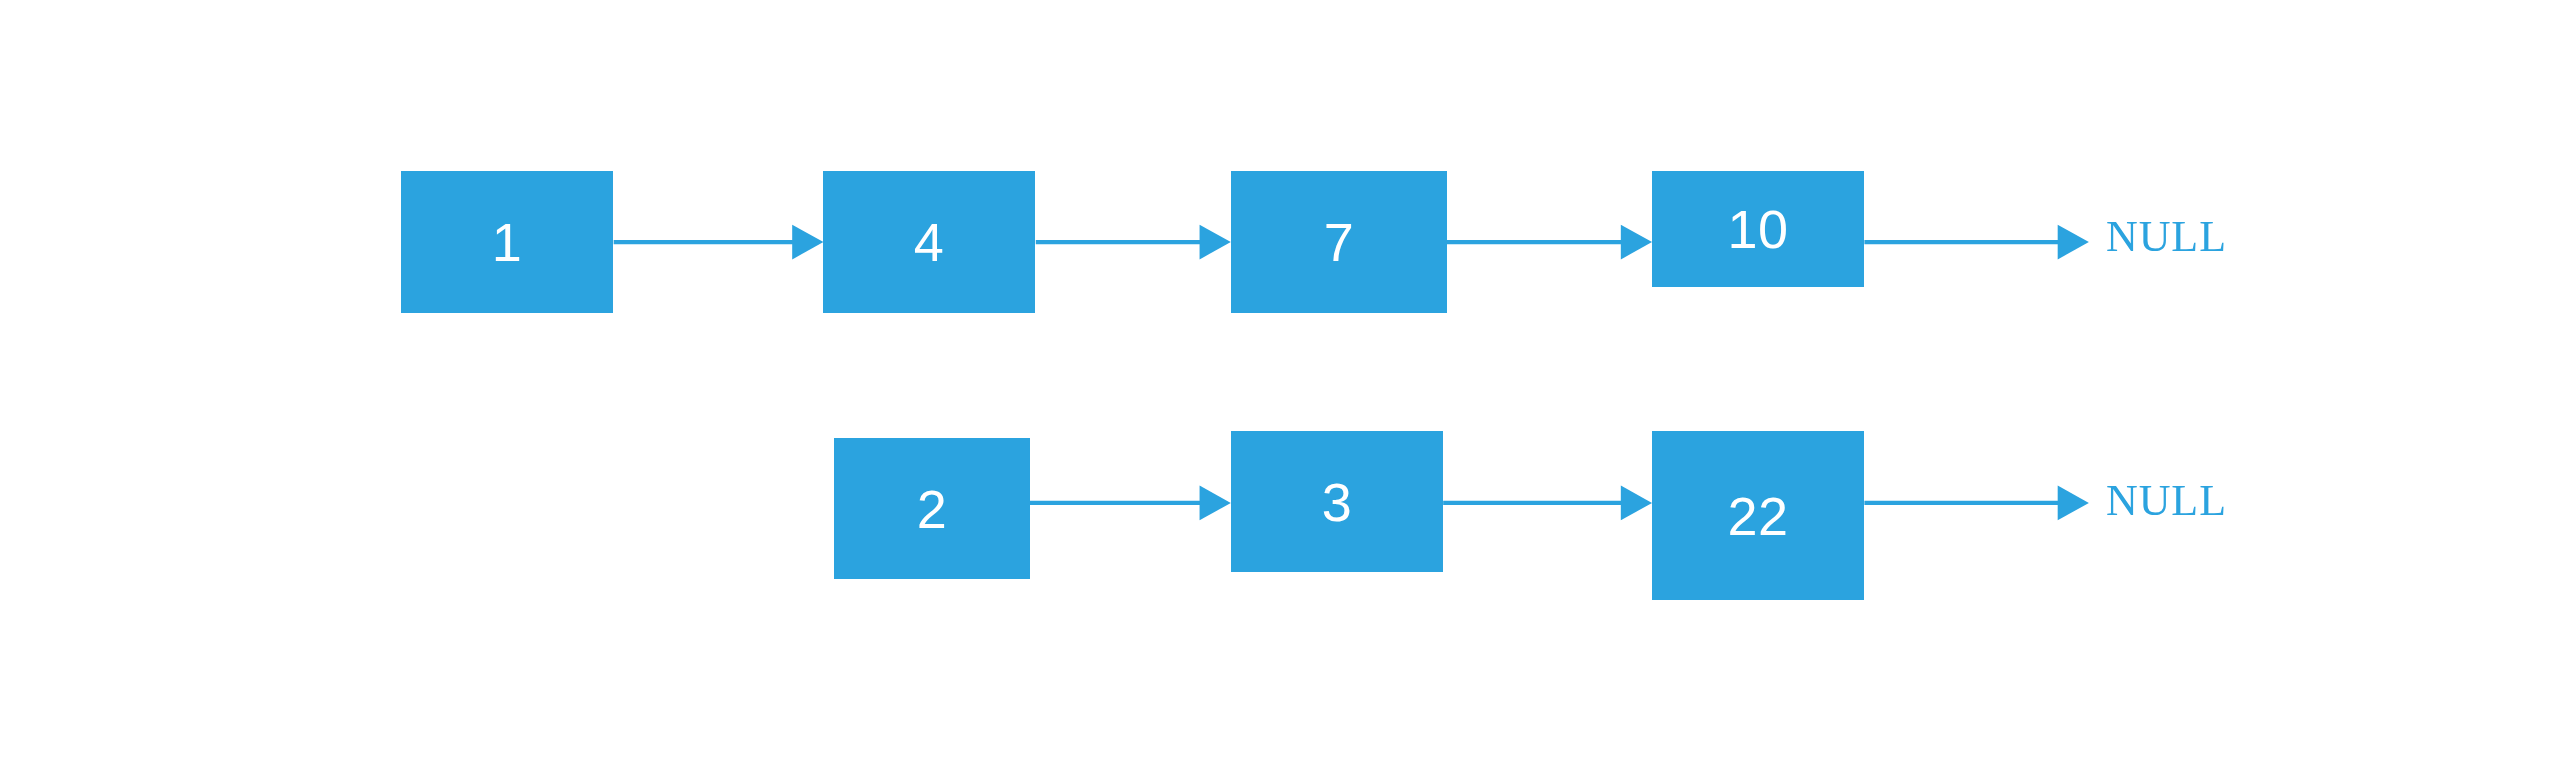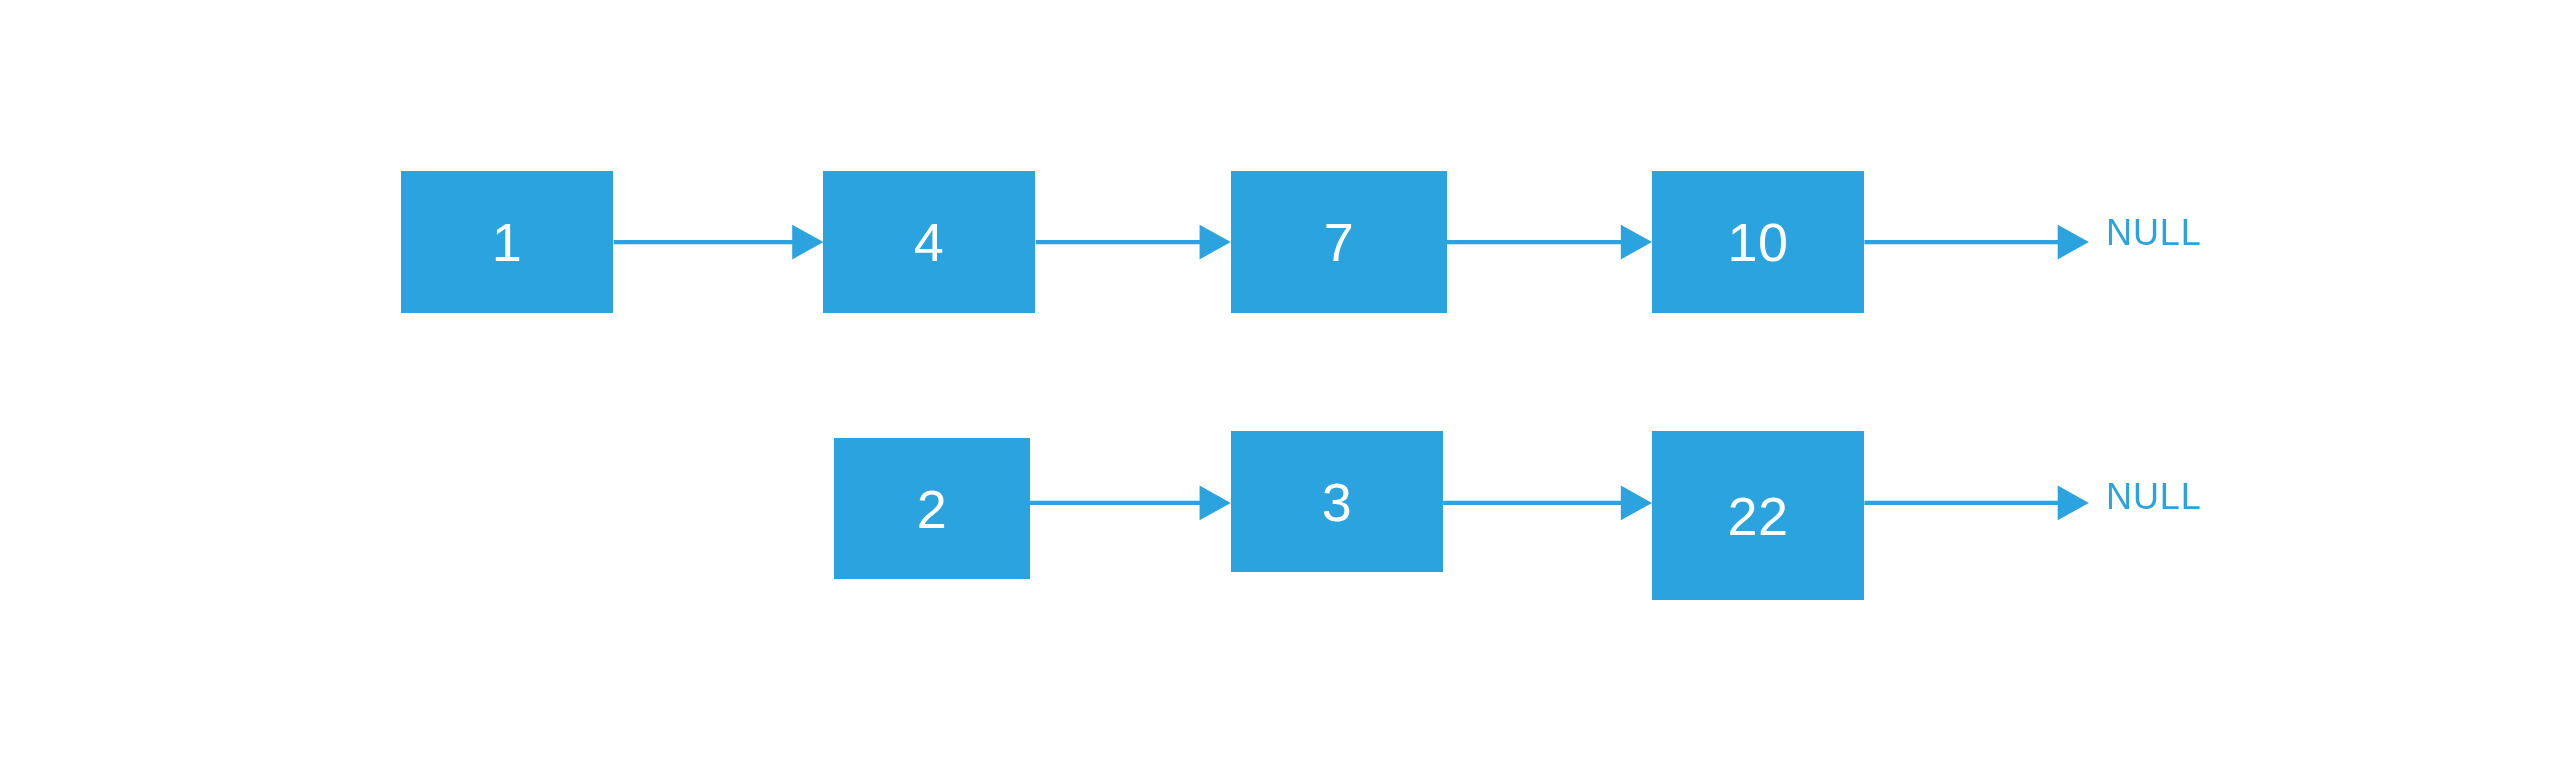--- a/index.html
+++ b/index.html
@@ -39,23 +39,23 @@
     font-family: "Liberation Sans", sans-serif;
     font-weight: 300;
     font-size: 54px;
     line-height: 1;
     letter-spacing: 0.4px;
     user-select: none;
   }
   .null-label {
     position: absolute;
     color: #2BA3DF;
-    font-family: Liberation Sans, sans-serif;
+    font-family: Liberation Serif, serif;
     font-weight: 400;
-    font-size: 36px;
+    font-size: 44px;
     line-height: 1;
     letter-spacing: 0.9px;
     white-space: nowrap;
     user-select: none;
   }
 </style>
 </head>
 <body>
 
 <div id="canvas">
@@ -94,21 +94,21 @@
   <div id="nodes-layer">
       <div class="node-box" style="left: 401px; top: 171px; width: 212px; height: 142px; background: rgb(43, 163, 223);">
         <span class="node-label">1</span>
       </div>
       <div class="node-box" style="left: 823px; top: 171px; width: 212px; height: 142px; background: rgb(43, 163, 223);">
         <span class="node-label">4</span>
       </div>
       <div class="node-box" style="left: 1231px; top: 171px; width: 216px; height: 142px; background: rgb(43, 163, 223);">
         <span class="node-label">7</span>
       </div>
-      <div class="node-box" style="left: 1652px; top: 171px; width: 212px; height: 142px; background: rgb(43, 163, 223);">
+      <div class="node-box" style="left: 1652px; top: 171px; width: 212px; height: 116px; background: rgb(43, 163, 223);">
         <span class="node-label">10</span>
       </div>
       <div class="null-label" style="left: 2106px; top: 215px; color: rgb(43, 163, 223);">NULL</div>
       <div class="node-box" style="left: 834px; top: 438px; width: 196px; height: 141px; background: rgb(43, 163, 223);">
         <span class="node-label">2</span>
       </div>
       <div class="node-box" style="left: 1231px; top: 431px; width: 212px; height: 141px; background: rgb(43, 163, 223);">
         <span class="node-label">3</span>
       </div>
       <div class="node-box" style="left: 1652px; top: 431px; width: 212px; height: 169px; background: rgb(43, 163, 223);">

